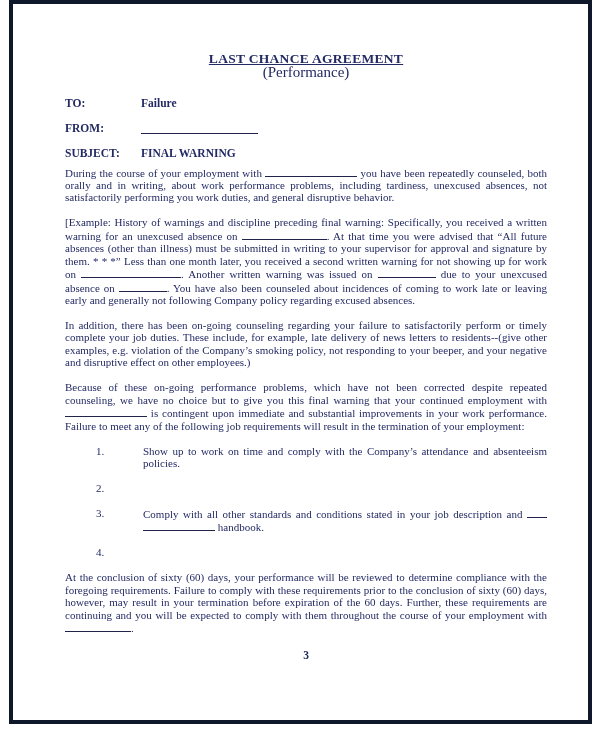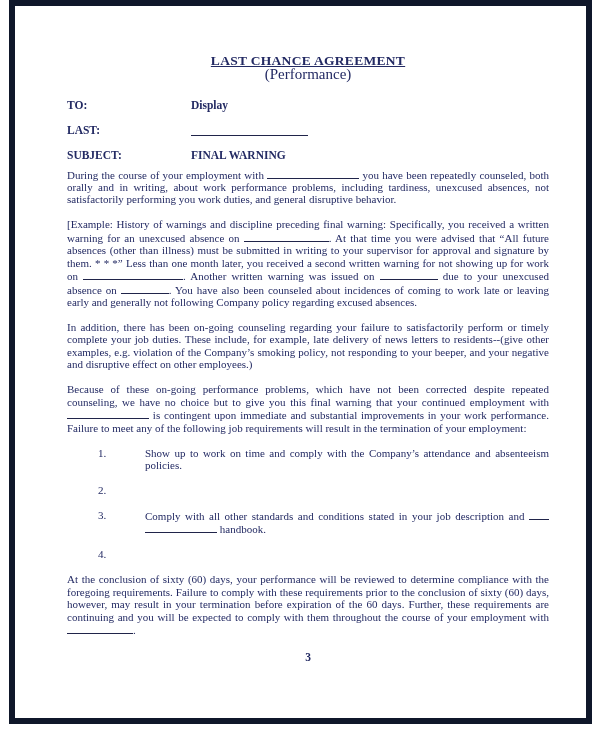--- a/index.html
+++ b/index.html
@@ -11,21 +11,21 @@
     font-family: "Liberation Serif", serif;
     overflow: hidden;
   }
   .sheet {
     position: absolute;
     left: 9px;
     top: 0px;
     width: 583px;
     height: 724px;
     box-sizing: border-box;
-    border: 6px solid #0f172a;
+    border: 4px solid #0f172a;
     background: #ffffff;
   }
   .content {
     position: absolute;
     left: 52px;
     top: 47px;
     width: 482px;
     color: #232a63;
   }
   .doc-title {
@@ -45,21 +45,20 @@
     text-align: center;
   }
   .memo { margin-top: 16px; }
   .memo-row {
     display: flex;
     align-items: flex-end;
     height: 13.5px;
     margin-bottom: 11.5px;
     font-size: 11.5px;
     font-weight: bold;
-    gap: 48px;
   }
   .memo-row:last-child { margin-bottom: 7px; align-items: flex-end; }
   .memo-label { width: 76px; flex: none; }
   .memo-value { white-space: nowrap; }
   .blank {
     display: inline-block;
     height: 10px;
     border-bottom: 1.5px solid #20244a;
     vertical-align: baseline;
   }
@@ -96,24 +95,24 @@
 </head>
 <body>
 
 <div class="sheet">
   <div class="content">
     <h1 class="doc-title">LAST CHANCE AGREEMENT</h1>
     <div class="doc-subtitle">(Performance)</div>
     <div class="memo" id="memo">
         <div class="memo-row">
           <span class="memo-label">TO:</span>
-          <span class="memo-value">Display</span>
+          <span class="memo-value">Failure</span>
         </div>
         <div class="memo-row">
-          <span class="memo-label">LAST:</span>
+          <span class="memo-label">FROM:</span>
           <span class="blank memo-blank"></span>
         </div>
         <div class="memo-row">
           <span class="memo-label">SUBJECT:</span>
           <span class="memo-value">FINAL WARNING</span>
         </div>
       </div>
     <div class="doc-body" id="doc-body">
         <p class="para">During the course of your employment with <span class="blank" style="width: 92px;"></span> you have been repeatedly counseled, both orally and in writing, about work performance problems, including tardiness, unexcused absences, not satisfactorily performing you work duties, and general disruptive behavior.</p>
         <p class="para">[Example: History of warnings and discipline preceding final warning: Specifically, you received a written warning for an unexcused absence on <span class="blank" style="width: 85px;"></span>. At that time you were advised that “All future absences (other than illness) must be submitted in writing to your supervisor for approval and signature by them. * * *” Less than one month later, you received a second written warning for not showing up for work on <span class="blank" style="width: 100px;"></span>. Another written warning was issued on <span class="blank" style="width: 58px;"></span> due to your unexcused absence on <span class="blank" style="width: 48px;"></span>. You have also been counseled about incidences of coming to work late or leaving early and generally not following Company policy regarding excused absences.</p>

